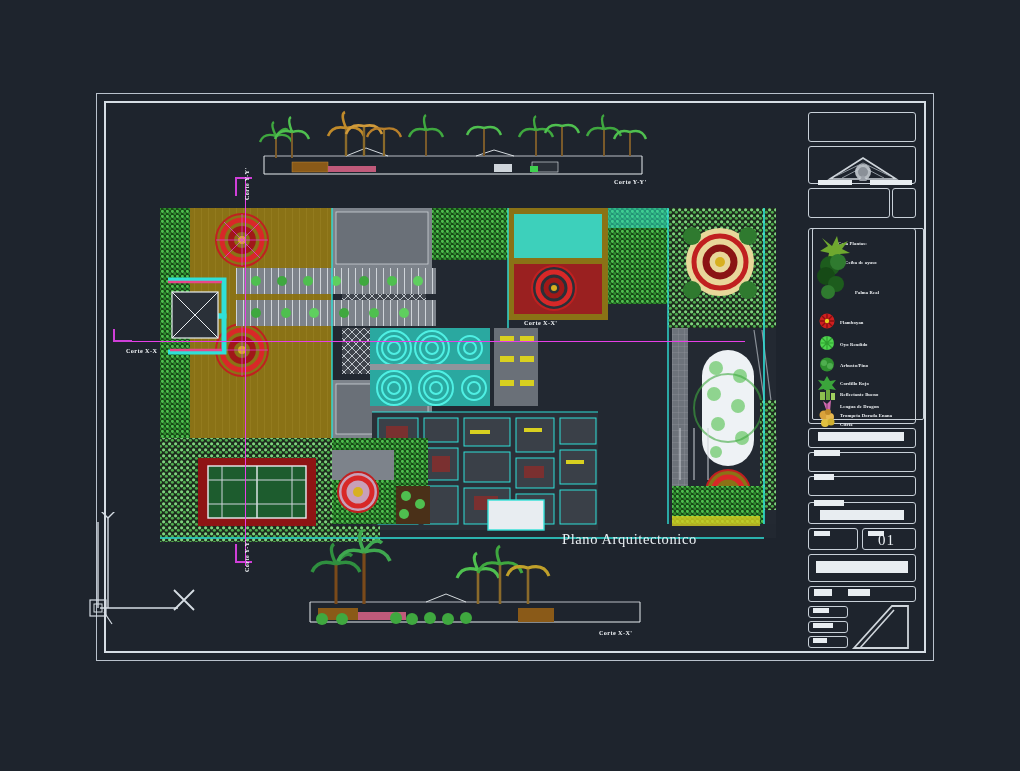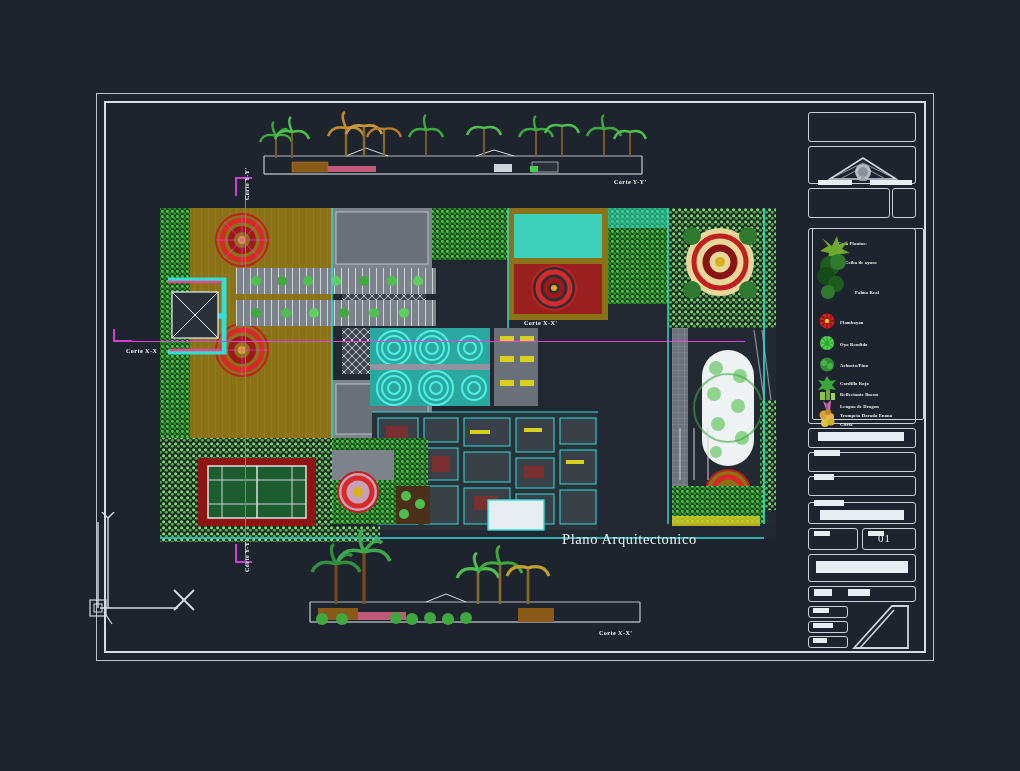--- a/index.html
+++ b/index.html
@@ -37,21 +37,21 @@
     border-radius: 3px;
     background: #1e242d;
   }
   .tb-fill {
     position: absolute;
     background: #e8edf1;
   }
   .tb-sheetno {
     position: absolute;
     color: #e8edf1;
-    font-size: 11px;
+    font-size: 15px;
     font-family: "Liberation Serif", serif;
     letter-spacing: 1px;
   }
   
   .legend-box {
     position: absolute; left: 812px; top: 228px;
     width: 112px; height: 192px;
     border: 1.5px solid #c8d0d8;
     border-radius: 2px;
   }

